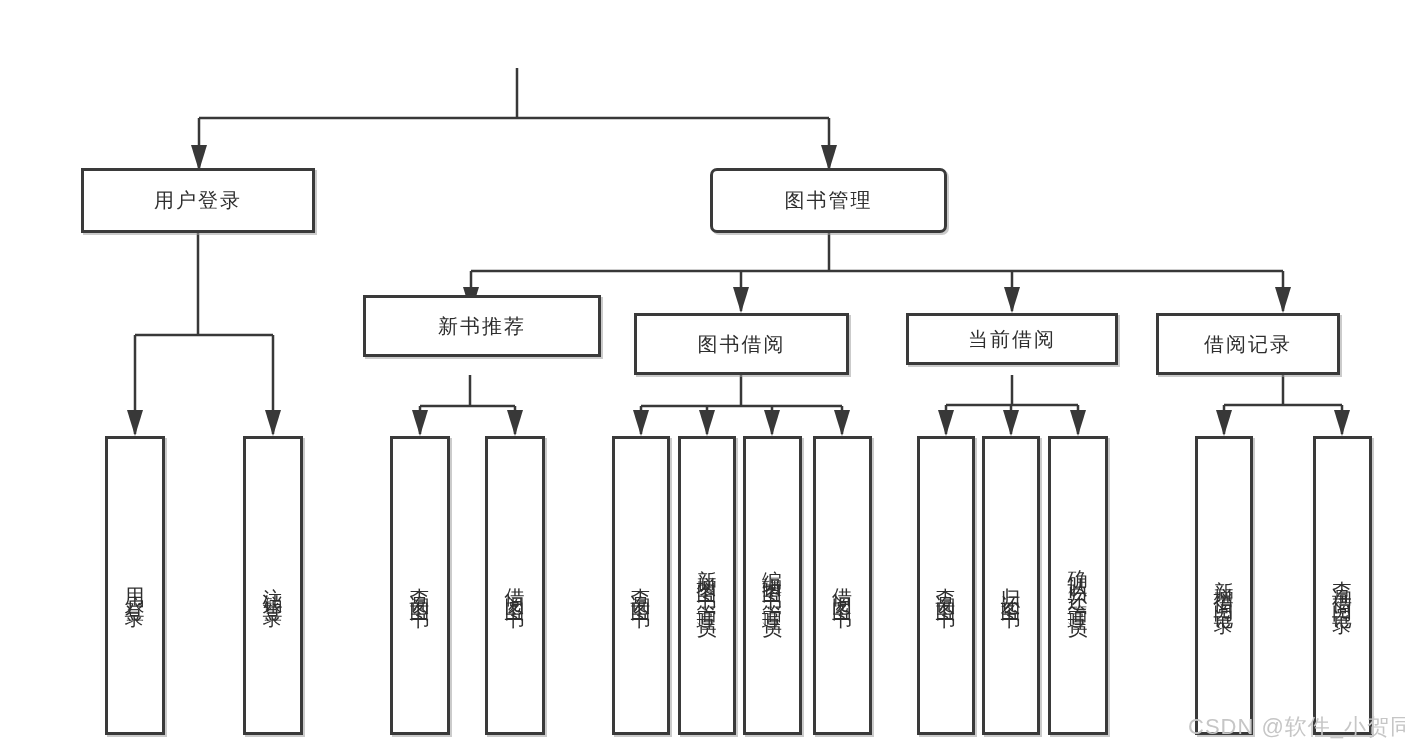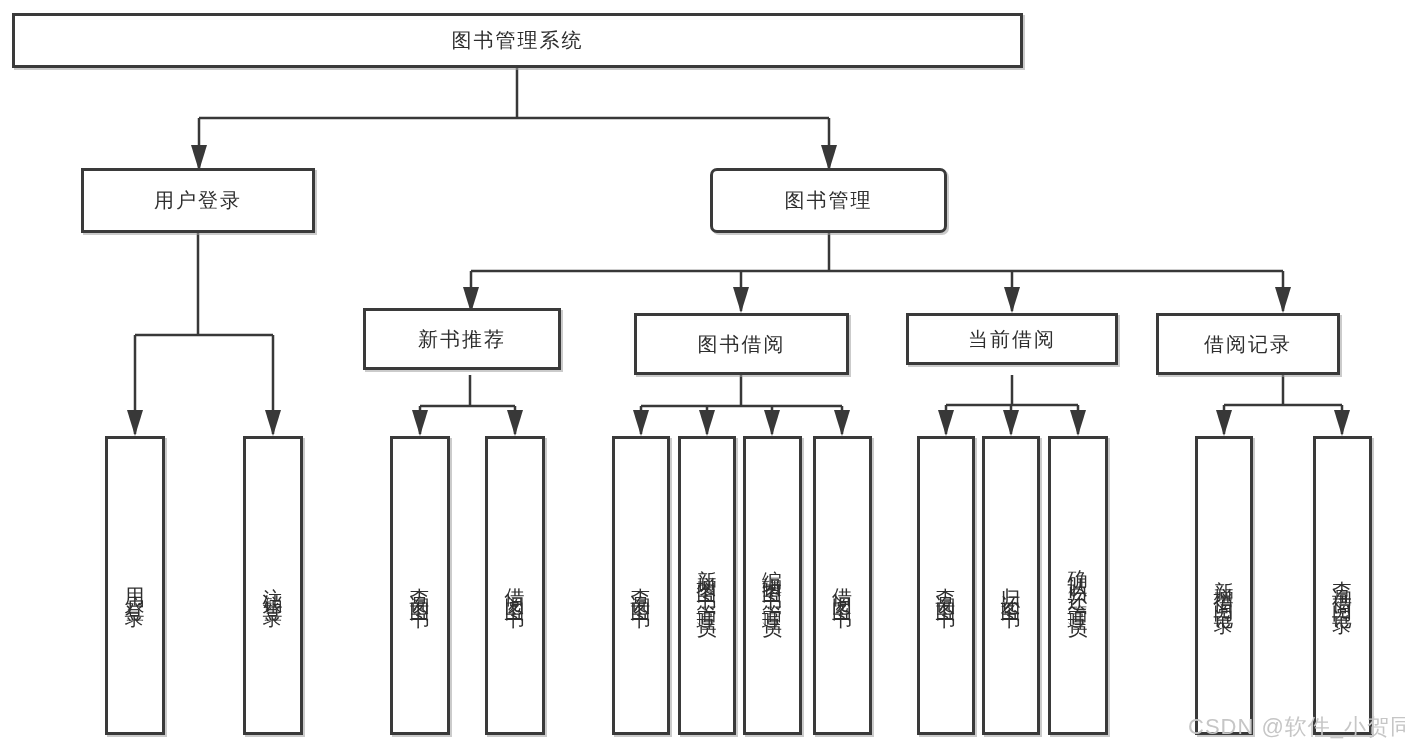--- a/index.html
+++ b/index.html
@@ -96,32 +96,29 @@
       <polygon points="764,410 780,410 772,436"></polygon>
       <polygon points="834,410 850,410 842,436"></polygon>
       <polygon points="938,410 954,410 946,436"></polygon>
       <polygon points="1003,410 1019,410 1011,436"></polygon>
       <polygon points="1070,410 1086,410 1078,436"></polygon>
       <polygon points="1216,410 1232,410 1224,436"></polygon>
       <polygon points="1334,410 1350,410 1342,436"></polygon>
     </g>
   </svg>
 
-  <div class="node" style="left:12px; top:13px; width:1011px; height:55px;">
-    <span class="hlabel">图书管理系统</span>
-  </div>
 
   <div class="node" style="left:81px; top:168px; width:234px; height:65px;">
     <span class="hlabel">用户登录</span>
   </div>
   <div class="node" style="left:710px; top:168px; width:237px; height:65px;border-radius:7px;">
     <span class="hlabel">图书管理</span>
   </div>
 
-  <div class="node" style="left:363px; top:308px; width:198px; height:62px;">
+  <div class="node" style="left:363px; top:295px; width:238px; height:62px;">
     <span class="hlabel">新书推荐</span>
   </div>
   <div class="node" style="left:634px; top:313px; width:215px; height:62px;">
     <span class="hlabel">图书借阅</span>
   </div>
   <div class="node" style="left:906px; top:313px; width:212px; height:52px;">
     <span class="hlabel">当前借阅</span>
   </div>
   <div class="node" style="left:1156px; top:313px; width:184px; height:62px;">
     <span class="hlabel">借阅记录</span>

